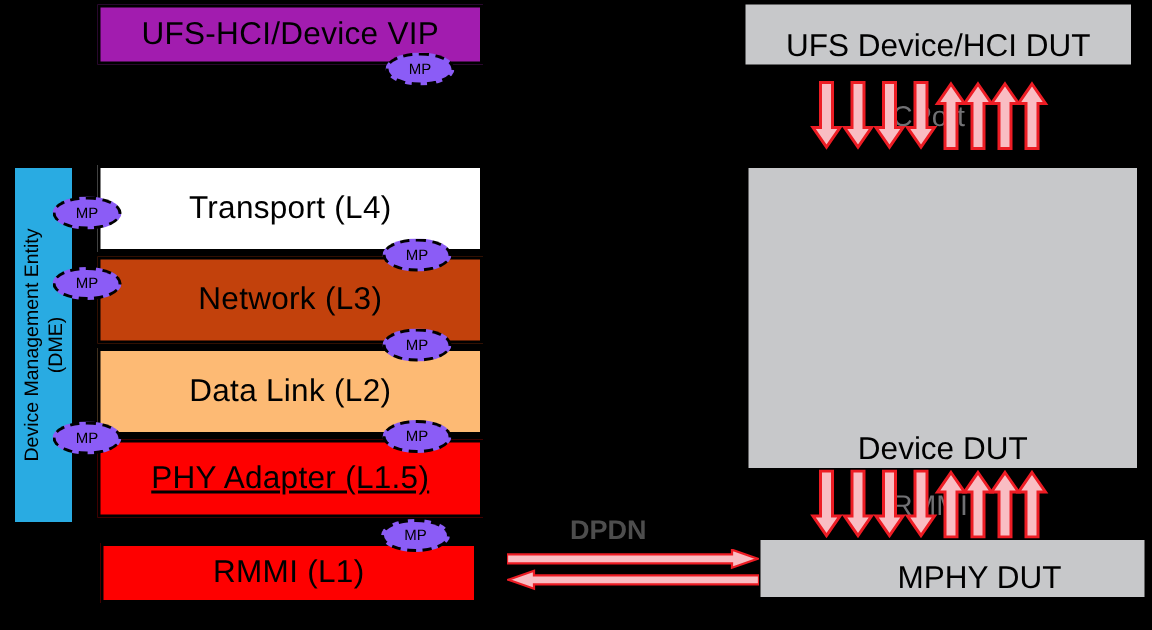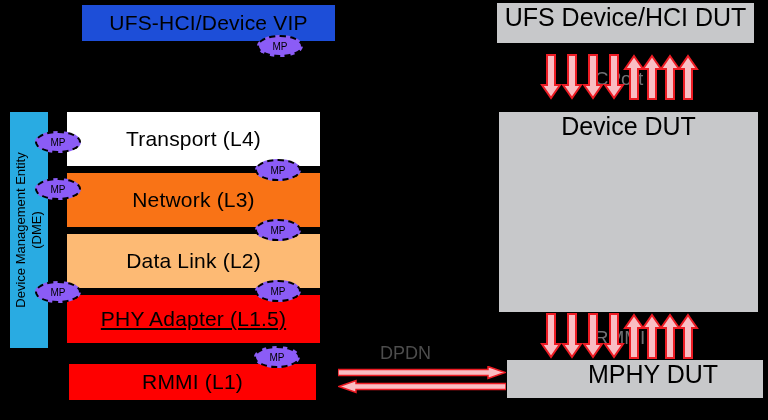--- a/index.html
+++ b/index.html
@@ -10,21 +10,21 @@
     position:relative;
     overflow:hidden;
   }
   .abs{position:absolute;box-sizing:border-box;}
   
   .cbox{
     display:flex;align-items:center;justify-content:center;
     color:#000;font-size:21px;letter-spacing:.2px;
     border:2px solid #000;
   }
-  .vip{left:80px;top:3px;width:257px;height:40px;background:#1d4ed8;}
+  .vip{left:65px;top:3px;width:257px;height:40px;background:#a21caf;}
   .layer-l4{left:65px;top:110px;width:257px;height:58px;}
   .layer-l3{left:65px;top:171px;width:257px;height:58px;}
   .layer-l2{left:65px;top:232px;width:257px;height:58px;}
   .layer-l15{left:65px;top:293px;width:257px;height:52px;text-decoration:underline;}
   .layer-l1{left:67px;top:362px;width:251px;height:40px;}
   
   .dme{left:10px;top:112px;width:38px;height:236px;background:#29ABE2;}
   .dme-inner{
     position:absolute;left:-99px;top:99px;width:236px;height:38px;
     transform:rotate(-90deg);
@@ -34,33 +34,33 @@
   
   .mp{
     width:46px;height:22px;background:#8b5cf6;
     border:2px dashed #000;border-radius:50%;
     display:flex;align-items:center;justify-content:center;
     font-size:10px;color:#000;z-index:5;
   }
   
   .gbox{
     background:#C7C8CA;
-    display:flex;align-items:flex-start;justify-content:center;
-    color:#000;font-size:25px;
+    display:flex;align-items:flex-end;justify-content:center;
+    color:#000;font-size:21px;
   }
   .ufs-dut{left:497px;top:3px;width:257px;height:40px;}
   .unipro-dut{left:499px;top:112px;width:259px;height:200px;}
   .mphy-dut{left:507px;top:360px;width:256px;height:38px;padding-left:36px;}
   
   .conn-label{
     color:#717174;font-size:19px;text-align:center;z-index:1;
   }
   .cport-label{left:579px;top:68px;width:80px;}
   .rmmi-label{left:580px;top:327px;width:80px;}
-  .dpdn-label{left:380px;top:343px;width:100px;font-size:18px;font-weight:normal;color:#4D4D4D;z-index:1;}
+  .dpdn-label{left:380px;top:343px;width:100px;font-size:18px;font-weight:bold;color:#4D4D4D;z-index:1;}
   .arrows{z-index:2;}
   .cport-arrows{left:540px;top:54px;}
   .rmmi-arrows{left:540px;top:313px;}
   .dpdn-arrows{left:338px;top:366px;}
 </style>
 </head>
 <body>
 
 <div class="abs cbox vip">
   <span>UFS-HCI/Device VIP</span>
@@ -69,21 +69,21 @@
 <div class="abs dme">
   <div class="dme-inner">
     <span>Device Management Entity</span>
     <span>(DME)</span>
   </div>
 </div>
 
 <div class="abs cbox layer-l4" style="background: #ffffff;">
   <span>Transport (L4)</span>
 </div>
-<div class="abs cbox layer-l3" style="background: #f97316;">
+<div class="abs cbox layer-l3" style="background: #c2410c;">
   <span>Network (L3)</span>
 </div>
 <div class="abs cbox layer-l2" style="background: #fdba74;">
   <span>Data Link (L2)</span>
 </div>
 <div class="abs cbox layer-l15" style="background: rgb(254, 0, 0);">
   <span>PHY Adapter (L1.5)</span>
 </div>
 <div class="abs cbox layer-l1" style="background: rgb(254, 0, 0);">
   <span>RMMI (L1)</span>

